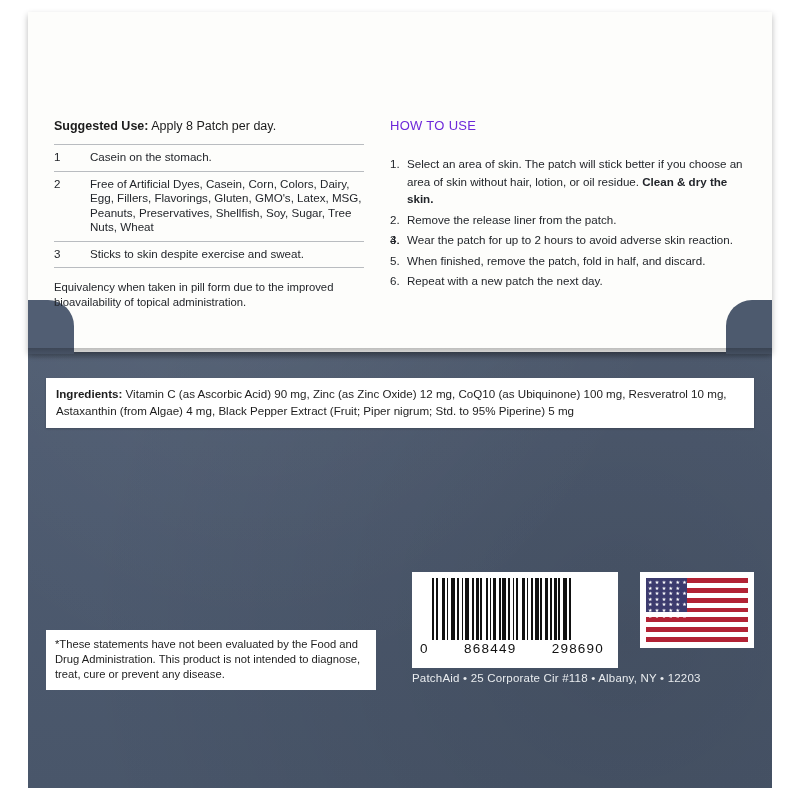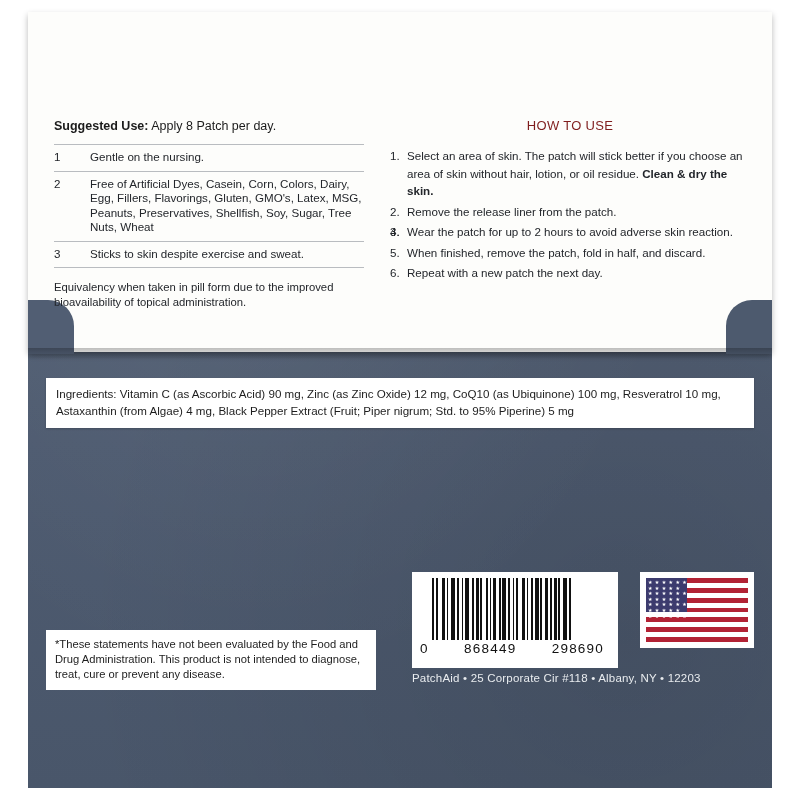--- a/index.html
+++ b/index.html
@@ -126,23 +126,22 @@
   .howto-wrap {
     position: absolute;
     left: 390px;
     top: 118px;
     width: 360px;
     color: #1b1b1b;
   }
   .howto-title {
     font-size: 13px;
     letter-spacing: 0.3px;
-    margin-bottom: 14px;
-    color: #7f1d1d;
-    text-align: center;
+    margin-bottom: 22px;
+    color: #6d28d9;
   }
   ol.howto {
     margin: 0;
     padding: 0;
     list-style: none;
     font-size: 11.6px;
     line-height: 17.5px;
     color: #23262b;
   }
   ol.howto li {
@@ -164,21 +163,21 @@
     top: 378px;
     width: 708px;
     background: #ffffff;
     padding: 8px 10px 9px 10px;
     box-sizing: border-box;
     font-size: 11.6px;
     line-height: 16.5px;
     color: #1d1d1d;
     box-shadow: 0 1px 2px rgba(0,0,0,0.2);
   }
-  .ingredients b { font-weight: normal; }
+  .ingredients b { font-weight: bold; }
 
   
   .warn-box {
     position: absolute;
     left: 46px;
     top: 572px;
     width: 330px;
     background: #ffffff;
     padding: 7px 9px 8px 9px;
     box-sizing: border-box;
@@ -312,21 +311,21 @@
   <div class="suggested-wrap">
     <div class="suggested-head">
       <b>Suggested Use:</b>
       <span>Apply 8 Patch per day.</span>
     </div>
 
     <table class="use-table">
       <tbody>
           <tr>
         <td class="num">1</td>
-        <td>Gentle on the nursing.</td>
+        <td>Casein on the stomach.</td>
       </tr>
       <tr>
         <td class="num">2</td>
         <td>Free of Artificial Dyes, Casein, Corn, Colors, Dairy, Egg, Fillers, Flavorings, Gluten, GMO's, Latex, MSG, Peanuts, Preservatives, Shellfish, Soy, Sugar, Tree Nuts, Wheat</td>
       </tr>
       <tr>
         <td class="num">3</td>
         <td>Sticks to skin despite exercise and sweat.</td>
       </tr>
     </tbody>

